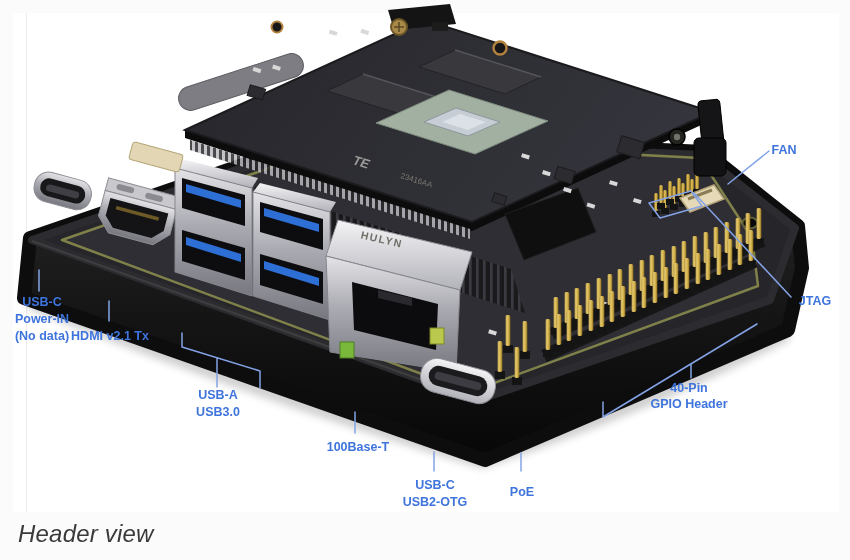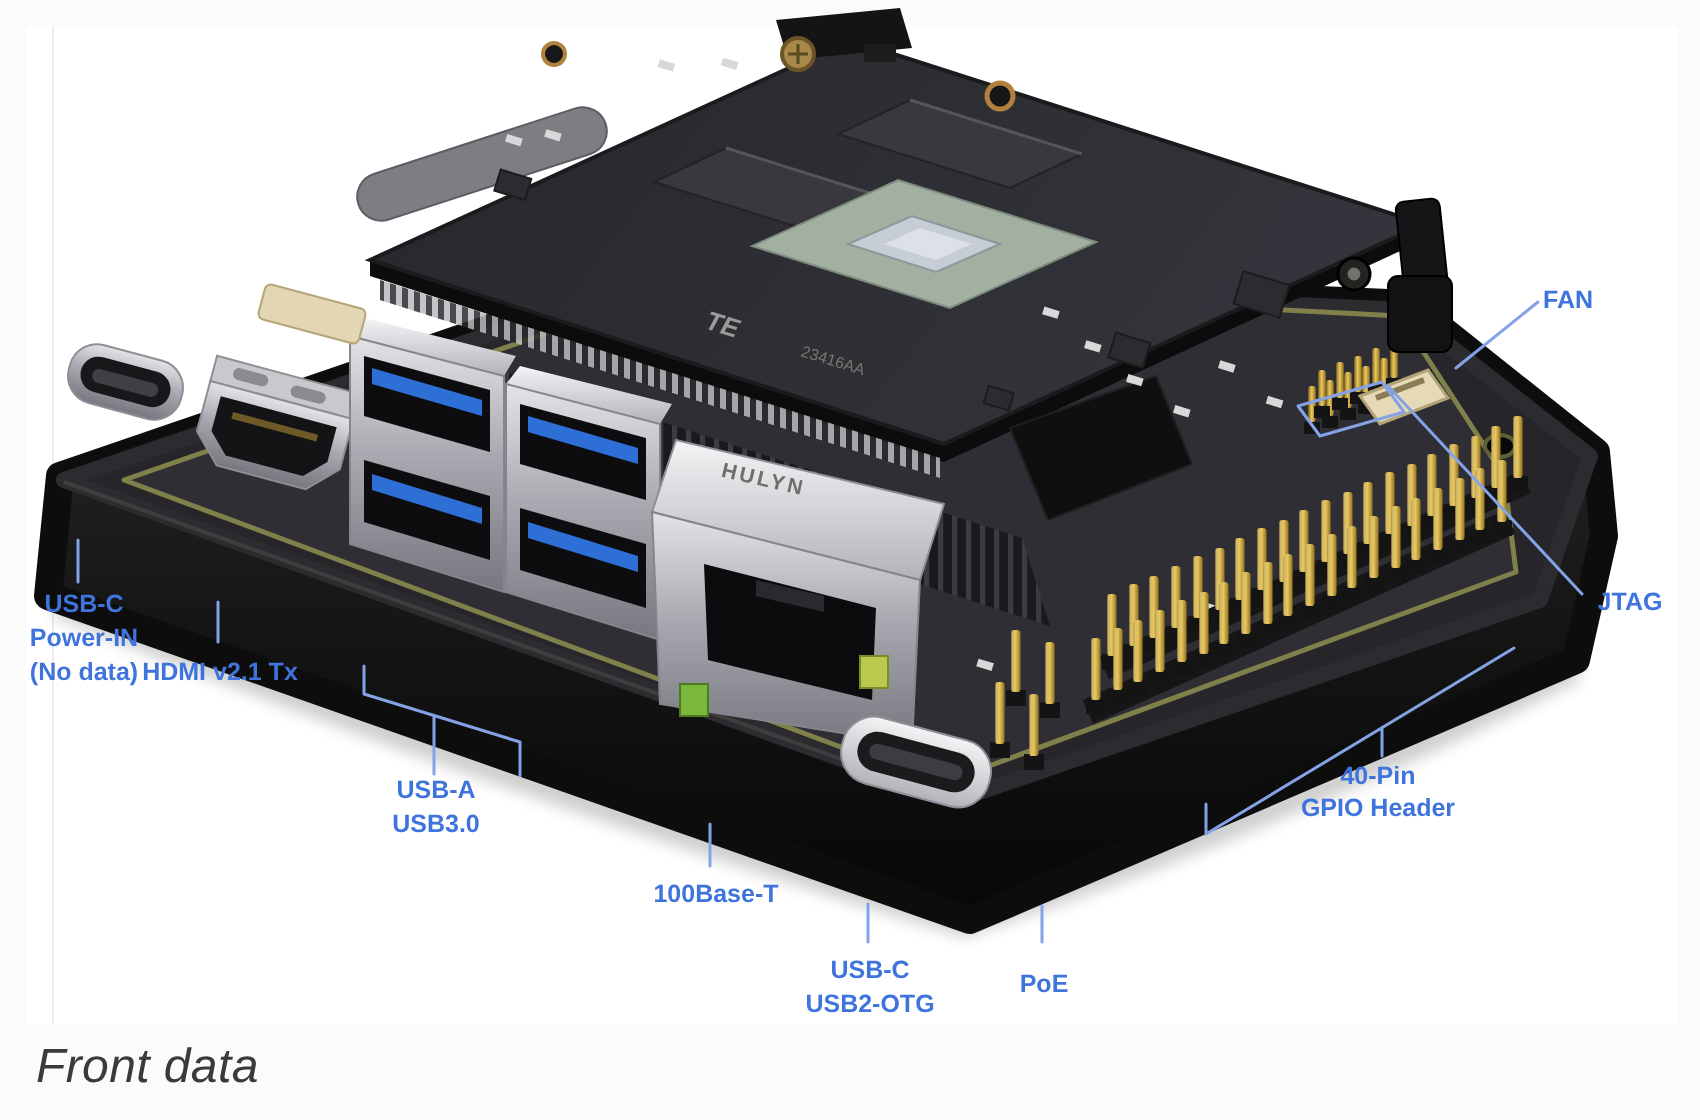--- a/index.html
+++ b/index.html
@@ -283,13 +283,13 @@
     <text class="lbl" x="435" y="489">USB-C</text>
     <text class="lbl" x="435" y="506">USB2-OTG</text>
     <text class="lbl" x="522" y="496">PoE</text>
     <text class="lbl" x="689" y="392">40-Pin</text>
     <text class="lbl" x="689" y="408">GPIO Header</text>
     <text class="lbl" x="815" y="305">JTAG</text>
     <text class="lbl" x="784" y="154">FAN</text>
   </g>
 </svg>
 
-<div class="caption">Front data</div>
+<div class="caption">Header view</div>
 
 </body></html>

